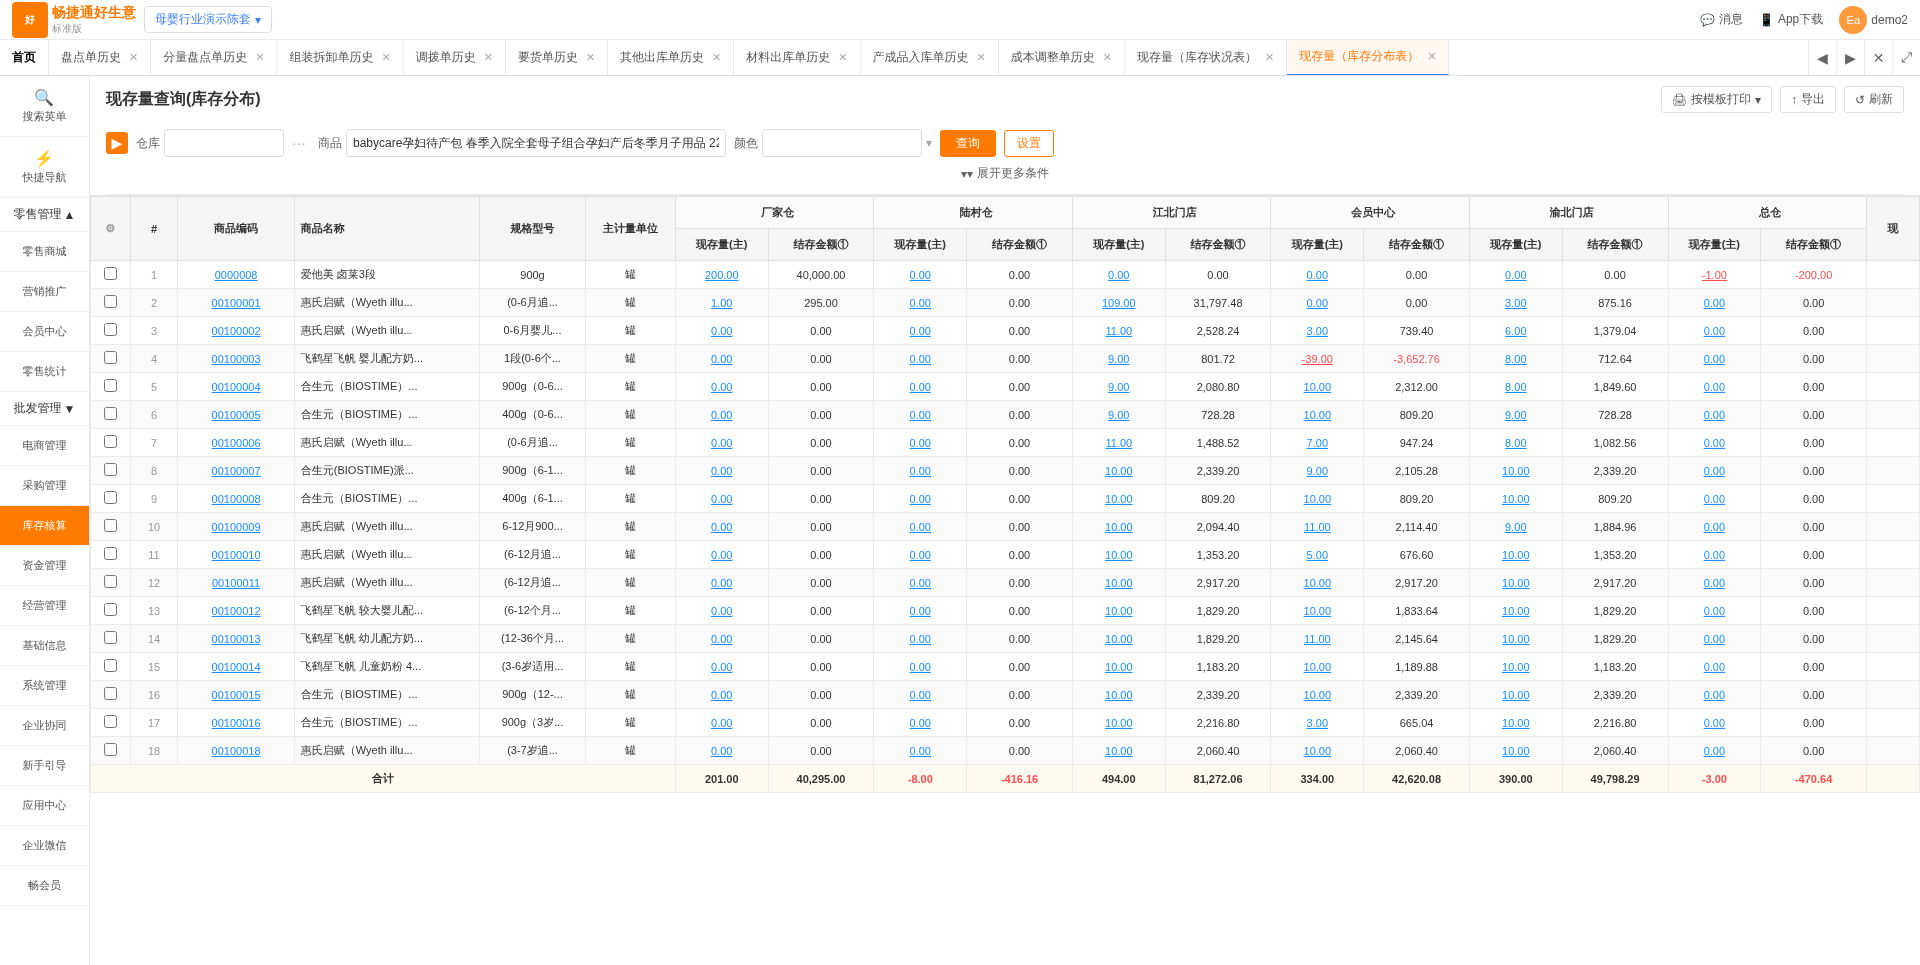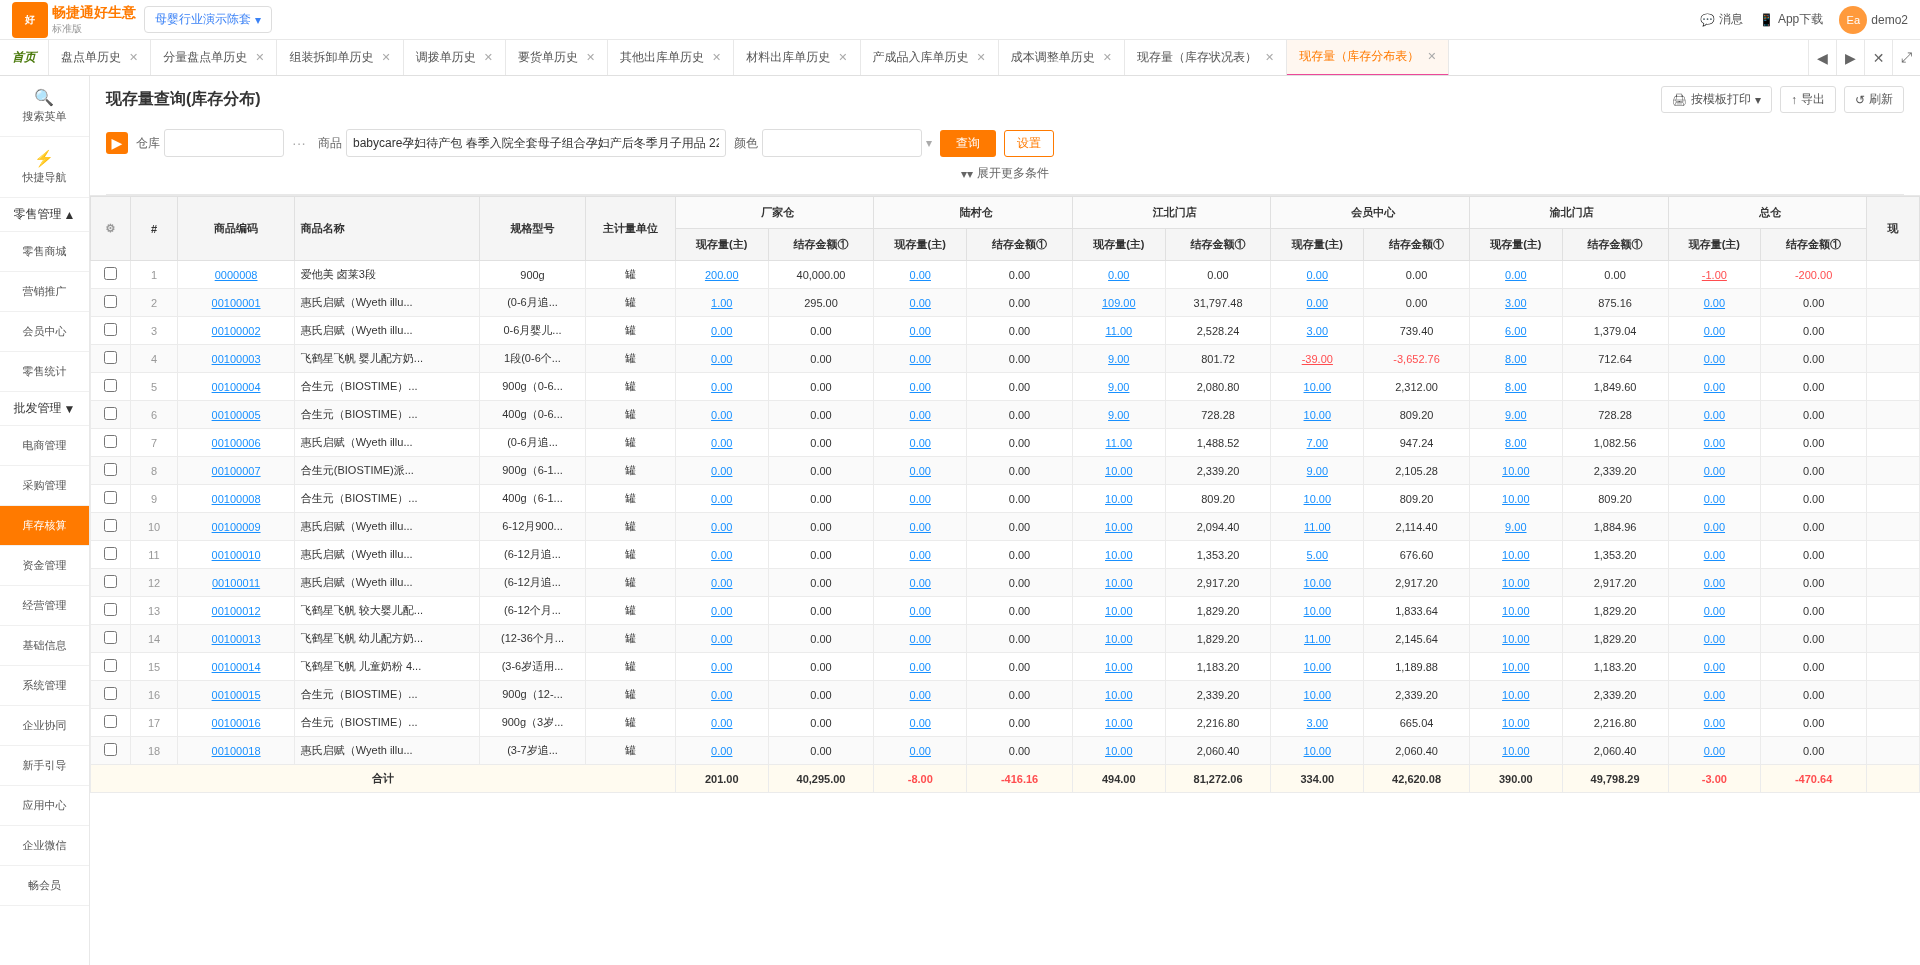--- a/index.html
+++ b/index.html
@@ -11,22 +11,22 @@
     .brand-logo { display: flex; align-items: center; gap: 4px; }
     .brand-logo-box { width: 36px; height: 36px; background: #ff7a00; border-radius: 4px; display: flex; align-items: center; justify-content: center; color: white; font-size: 10px; font-weight: bold; }
     .system-selector { display: flex; align-items: center; gap: 4px; padding: 4px 10px; border: 1px solid #ddd; border-radius: 4px; cursor: pointer; color: #3b82f6; font-size: 12px; }
     .topbar-right { display: flex; align-items: center; gap: 16px; }
     .topbar-icon-item { display: flex; align-items: center; gap: 4px; color: #555; cursor: pointer; font-size: 12px; }
     .user-avatar { width: 28px; height: 28px; border-radius: 50%; background: #ff9a3c; display: flex; align-items: center; justify-content: center; color: white; font-size: 11px; }
 
     
     .tabbar { height: 36px; background: #fff; display: flex; align-items: center; border-bottom: 1px solid #e0e0e0; overflow: hidden; }
     .tab-item { height: 36px; padding: 0 12px; display: flex; align-items: center; gap: 4px; border-right: 1px solid #e8e8e8; cursor: pointer; font-size: 12px; color: #555; white-space: nowrap; flex-shrink: 0; }
-    .tab-item.active { background: #fff7f0; color: #ff7a00; border-bottom: 2px solid #ec4899; }
-    .tab-item.home { color: #4d7c0f; font-weight: bold; font-style: italic; }
+    .tab-item.active { background: #fff7f0; color: #ff7a00; border-bottom: 2px solid #3b82f6; }
+    .tab-item.home { color: #000000; font-weight: bold; }
     .tab-close { color: #aaa; margin-left: 4px; font-size: 11px; }
     .tab-nav-btns { display: flex; align-items: center; margin-left: auto; flex-shrink: 0; }
     .tab-nav-btn { width: 28px; height: 36px; display: flex; align-items: center; justify-content: center; cursor: pointer; color: #666; border-left: 1px solid #e8e8e8; font-size: 14px; }
 
     
     .main-layout { display: flex; height: calc(965px - 76px); }
 
     
     .sidebar { width: 90px; background: #fff; border-right: 1px solid #e8e8e8; display: flex; flex-direction: column; overflow-y: auto; flex-shrink: 0; }
     .sidebar-item { padding: 12px 4px; text-align: center; cursor: pointer; color: #555; font-size: 11px; border-bottom: 1px solid #f0f0f0; }

